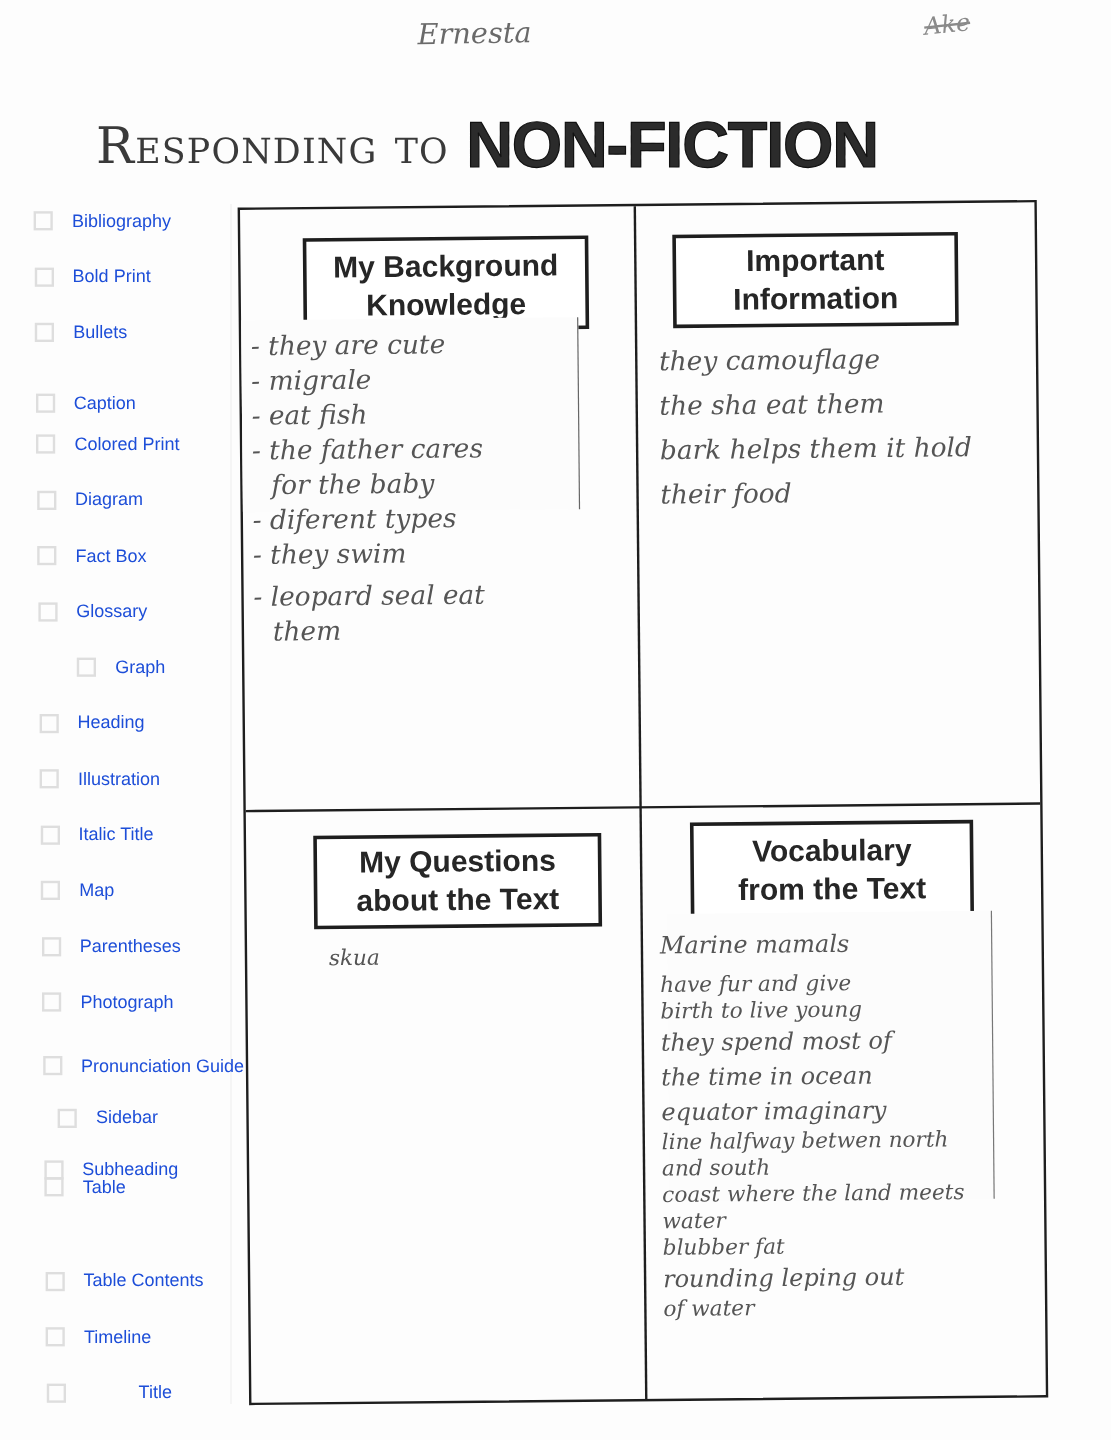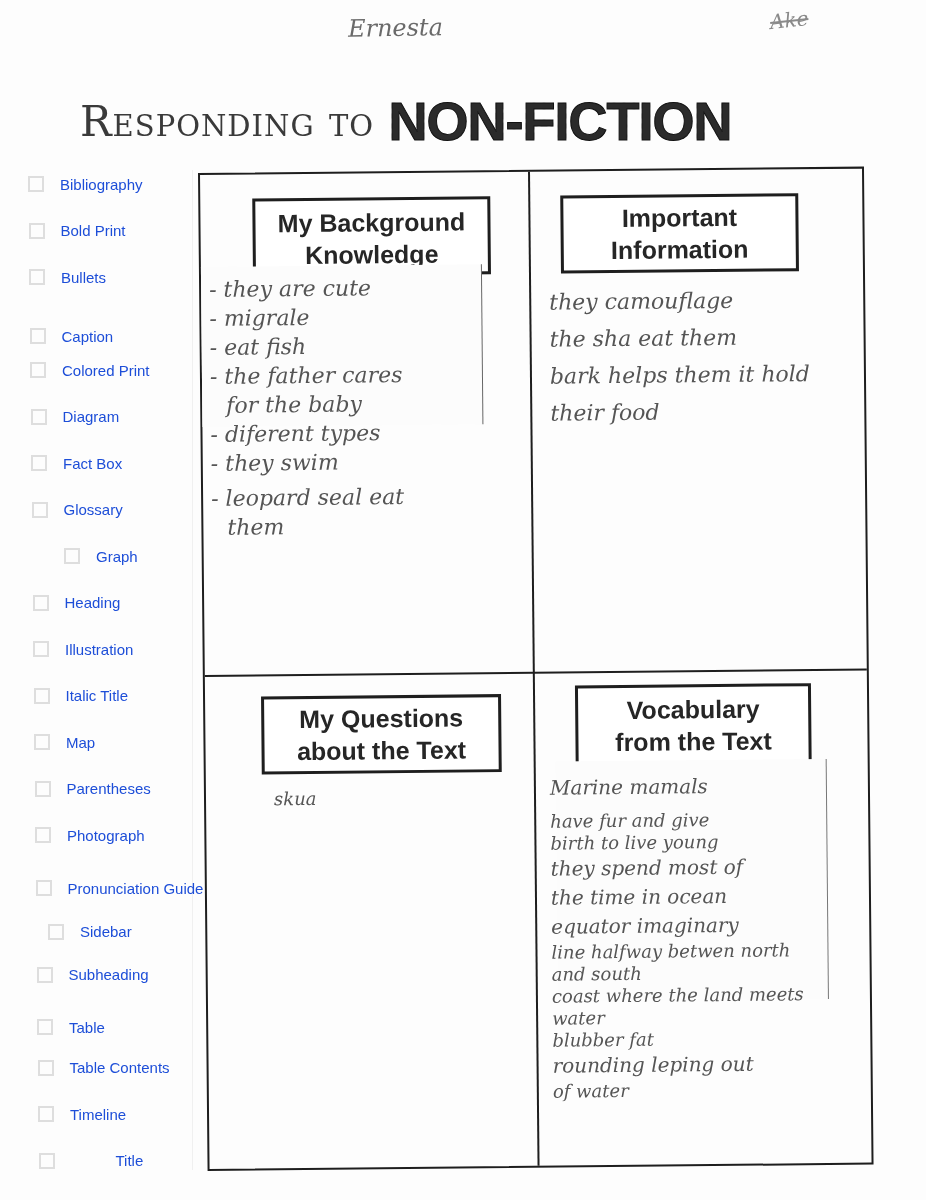--- a/index.html
+++ b/index.html
@@ -131,21 +131,21 @@
       <span>Pronunciation Guide</span>
     </div>
     <div class="ghost-item" style="top: 744px; left: 20px; align-items: flex-end;">
       <span class="ghost-box"></span>
       <span>Sidebar</span>
     </div>
     <div class="ghost-item" style="top: 790.5px; left: 8.5px;">
       <span class="ghost-box"></span>
       <span>Subheading</span>
     </div>
-    <div class="ghost-item" style="top: 843px; left: 9px;">
+    <div class="ghost-item" style="top: 805px; left: 9px;">
       <span class="ghost-box"></span>
       <span>Table</span>
     </div>
     <div class="ghost-item" style="top: 883.5px; left: 9.5px;">
       <span class="ghost-box"></span>
       <span>Table Contents</span>
     </div>
     <div class="ghost-item" style="top: 930px; left: 10px;">
       <span class="ghost-box"></span>
       <span>Timeline</span>

